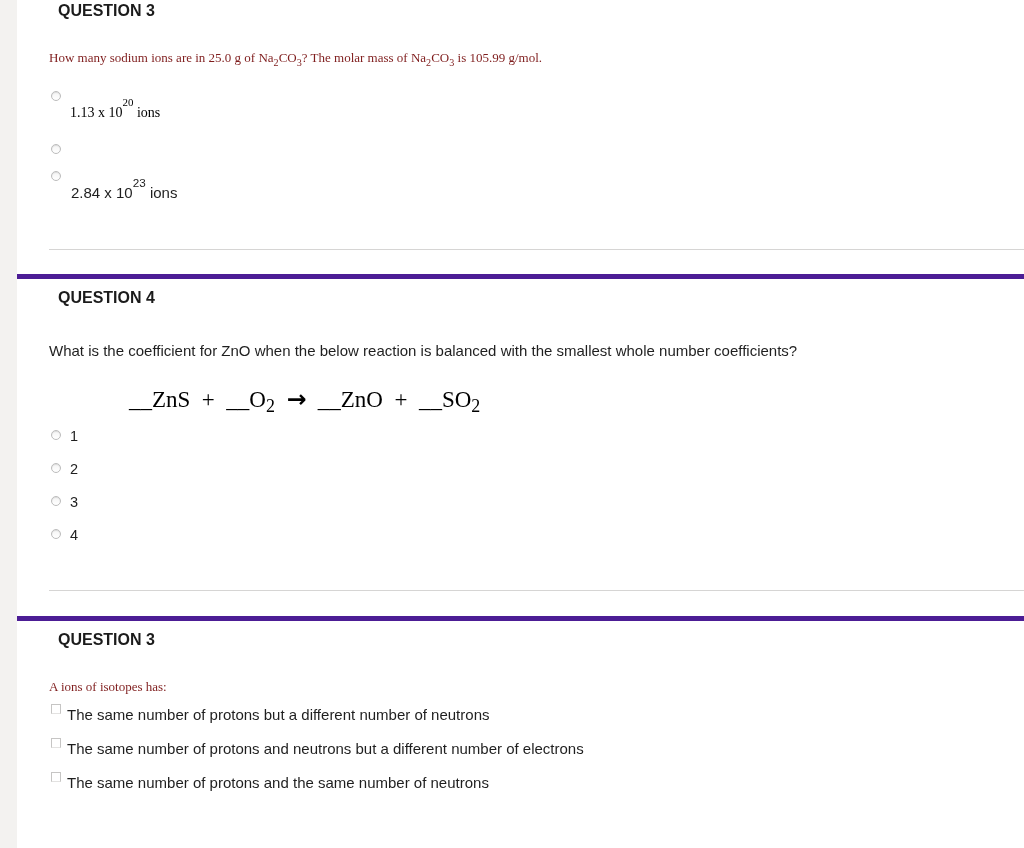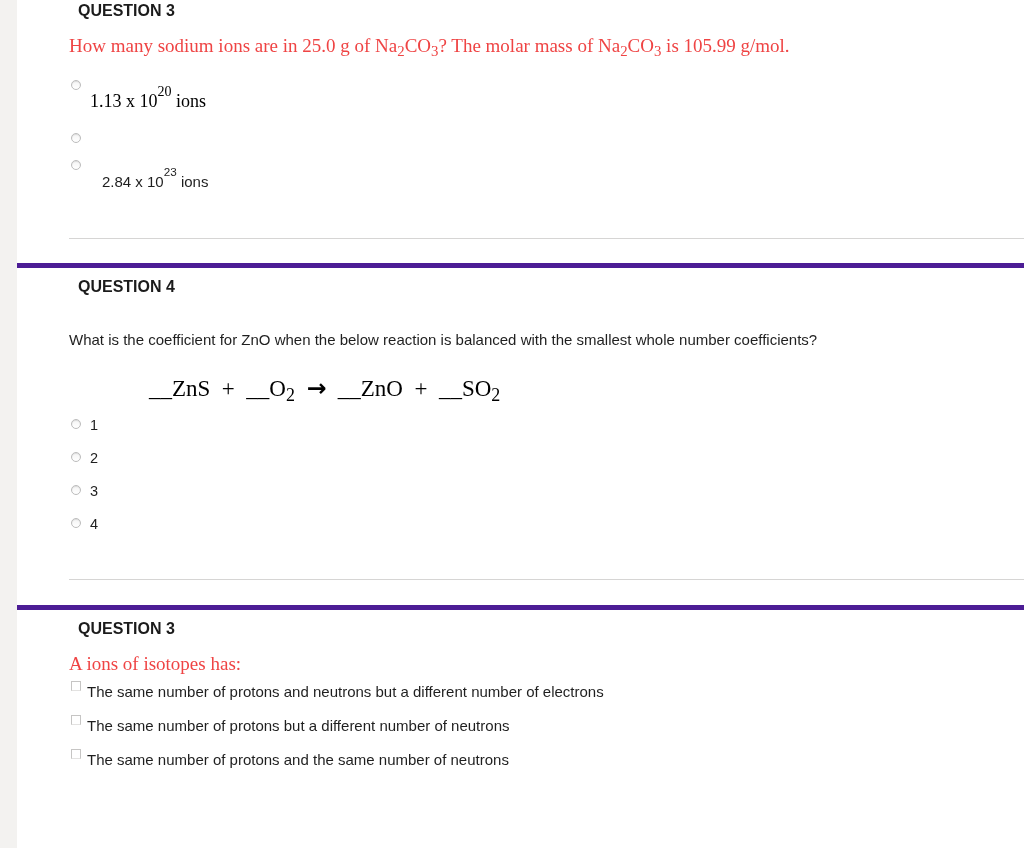--- a/index.html
+++ b/index.html
@@ -14,38 +14,38 @@
     position: absolute;
     left: 0; top: 0;
     width: 17px; height: 848px;
     background: #f3f2f0;
   }
   .content {
     position: absolute;
     left: 17px; top: 0;
     width: 1007px;
   }
-  .question { padding-left: 52px; }
+  .question { padding-left: 32px; }
   .question.bordered { border-top: 5px solid #4c1d95; }
   .q-heading {
     margin-left: 9px;
     padding-top: 2px;
     font-size: 16px;
     line-height: 18px;
     font-weight: 700;
     color: #1b1b1b;
   }
   .question.bordered .q-heading { padding-top: 10px; }
 
   .prompt-serif {
-    margin-top: 14px;
+    margin-top: 26px;
     font-family: "Liberation Serif", "DejaVu Serif", serif;
-    font-size: 19px;
+    font-size: 13px;
     line-height: 23px;
-    color: #ef4444;
+    color: #7f1d1d;
   }
   .prompt-sans {
     margin-top: 34px;
     font-size: 15px;
     line-height: 19px;
     color: #1f1f1f;
   }
   .sub { font-size: 78%; vertical-align: -18%; }
   .sup { font-size: 78%; vertical-align: 38%; }
 
@@ -90,26 +90,26 @@
     border: 1px solid #c6c5c4;
     border-bottom-color: #e3e2e1;
     background: #ffffff;
     cursor: pointer;
   }
 
   .opt-label { cursor: pointer; }
   .opt-label.serif {
     margin-left: 9px;
     font-family: "Liberation Serif", "DejaVu Serif", serif;
-    font-size: 18px;
+    font-size: 14px;
     line-height: 29px;
     color: #000000;
   }
   .opt-label.sans-big {
-    margin-left: 21px;
+    margin-left: 10px;
     font-size: 15px;
     line-height: 29px;
     color: #1f1f1f;
   }
   .q4-options .opt-label {
     margin-left: 9px;
     font-size: 14.5px;
     line-height: 19px;
     color: #1f1f1f;
   }
@@ -177,25 +177,25 @@
     </ul>
     <hr class="q-divider q4-divider">
   </section>
 
   <section class="question bordered">
     <h2 class="q-heading">QUESTION 3</h2>
     <p class="prompt-serif">A ions of isotopes has:</p>
     <ul class="options q5-options">
       <li class="opt">
         <span class="checkbox" role="checkbox" aria-checked="false"></span>
+        <span class="opt-label">The same number of protons but a different number of neutrons</span>
+      </li>
+      <li class="opt">
+        <span class="checkbox" role="checkbox" aria-checked="false"></span>
         <span class="opt-label">The same number of protons and neutrons but a different number of electrons</span>
-      </li>
-      <li class="opt">
-        <span class="checkbox" role="checkbox" aria-checked="false"></span>
-        <span class="opt-label">The same number of protons but a different number of neutrons</span>
       </li>
       <li class="opt">
         <span class="checkbox" role="checkbox" aria-checked="false"></span>
         <span class="opt-label">The same number of protons and the same number of neutrons</span>
       </li>
 
     </ul>
   </section>
 
 </div>

